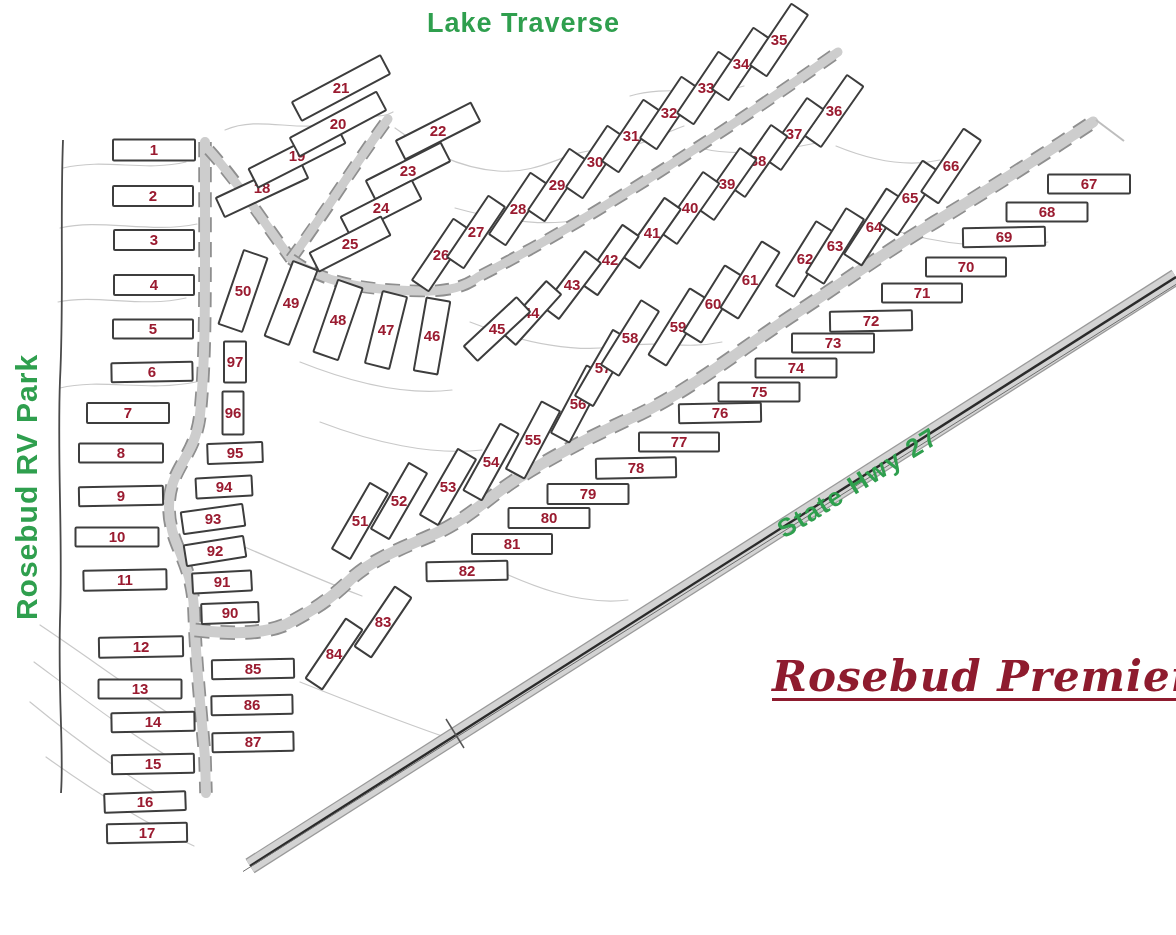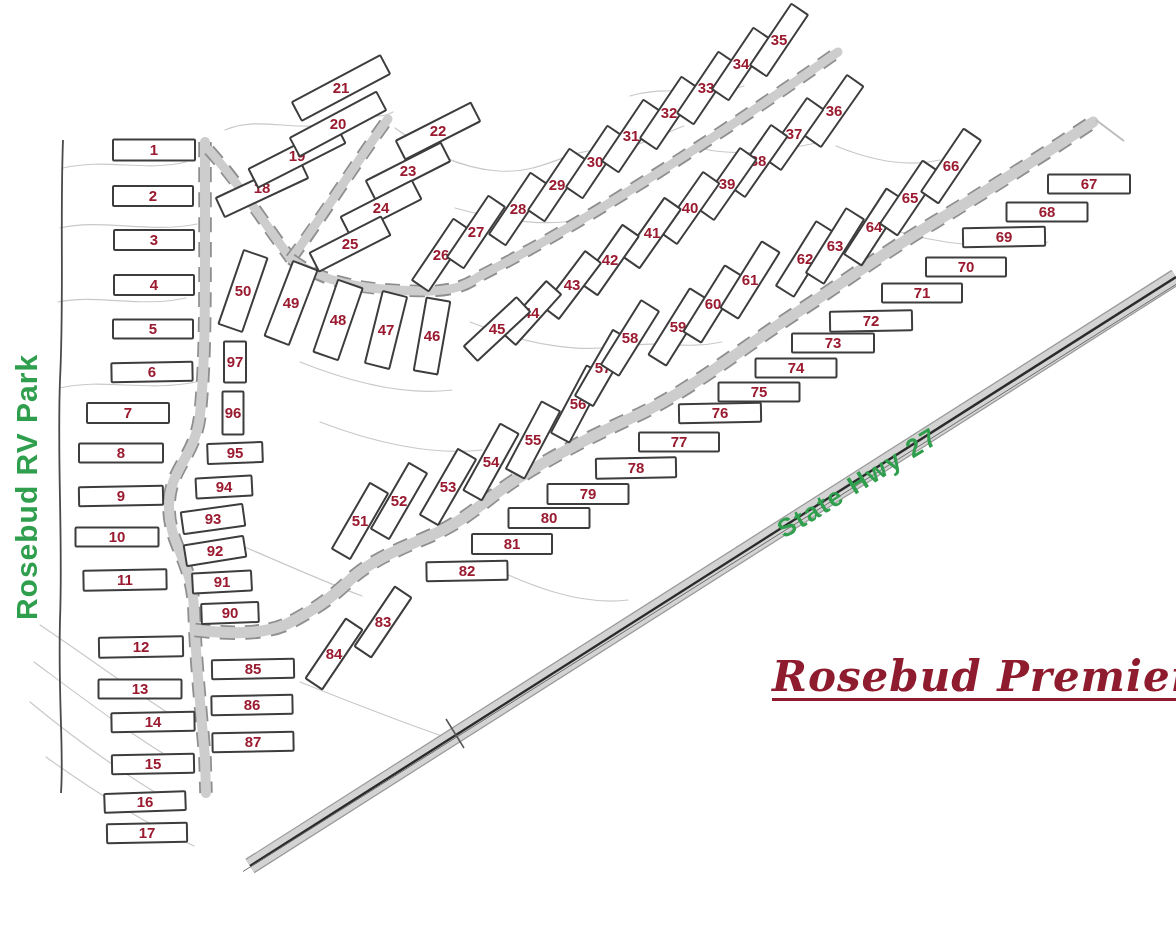--- a/index.html
+++ b/index.html
@@ -456,16 +456,17 @@
           <rect x="-10.5" y="-21.5" width="21" height="43" rx="1" fill="#ffffff" stroke="#3d3d3d" stroke-width="2"></rect>
           <text transform="rotate(0)" y="5" text-anchor="middle" class="site-num" fill="#9a1b30">96</text>
         </g>
         <g transform="translate(235,362) rotate(0)">
           <rect x="-11" y="-20.5" width="22" height="41" rx="1" fill="#ffffff" stroke="#3d3d3d" stroke-width="2"></rect>
           <text transform="rotate(0)" y="5" text-anchor="middle" class="site-num" fill="#9a1b30">97</text>
         </g>
       </g>
   </svg>
 
+  <div class="label lake" style="color: rgb(47, 159, 78);">Lake Traverse</div>
   <div class="label park" style="color: rgb(47, 159, 78);">Rosebud RV Park</div>
   <div class="label hwy" style="color: rgb(47, 159, 78);">State Hwy 27</div>
   <div class="label premier" style="color: rgb(142, 27, 46);">Rosebud Premier</div>
 </div>
 
 </body></html>

